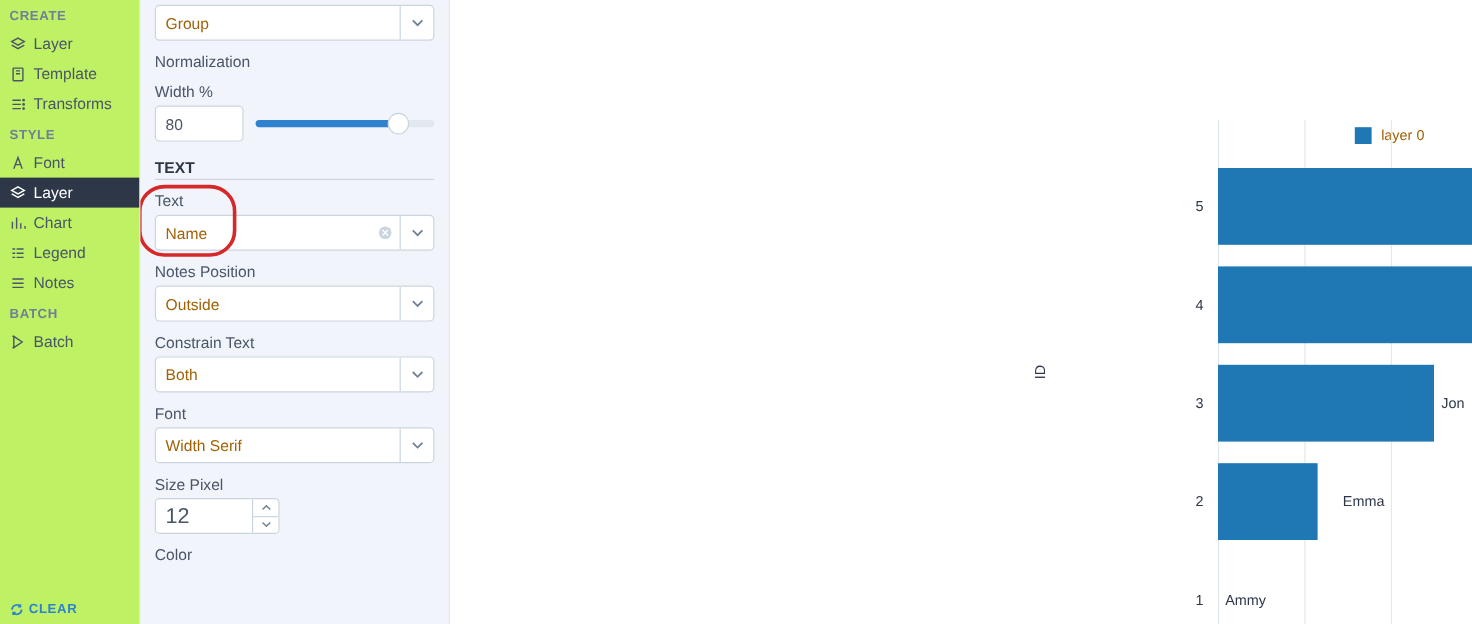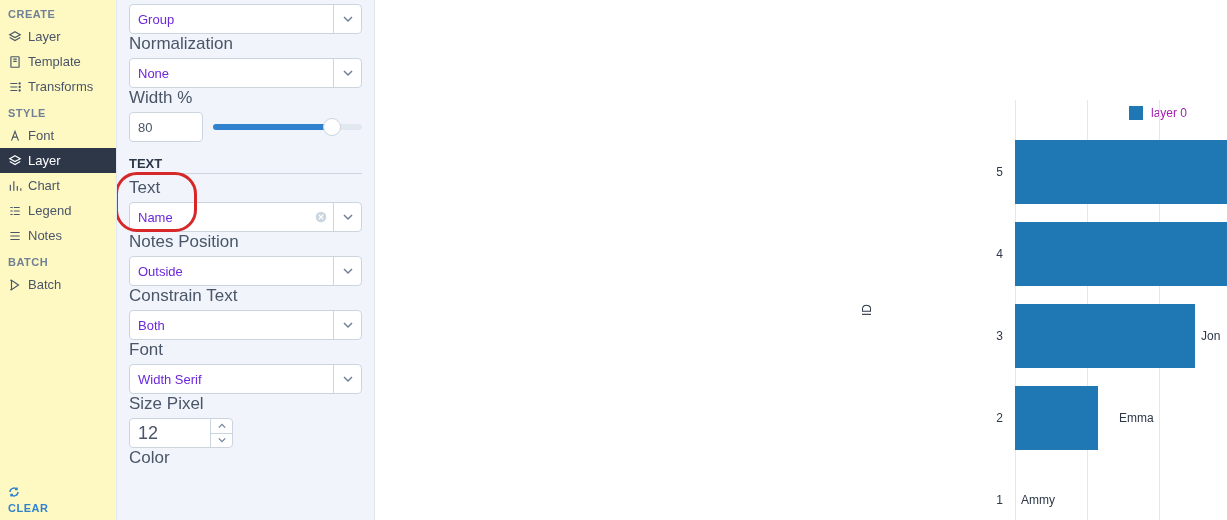--- a/index.html
+++ b/index.html
@@ -15,21 +15,21 @@
     overflow: hidden;
   }
   .app {
     display: flex;
     height: 520px;
     width: 1227px;
   }
   
   .sidebar {
     width: 117px;
-    background: #fef9c3;
+    background: #bef264;
     border-right: 1px solid #e2e8f0;
     display: flex;
     flex-direction: column;
   }
   .sidebar .section-label {
     font-size: 11px;
     font-weight: 700;
     color: #718096;
     letter-spacing: .5px;
     padding: 8px 8px 4px 8px;
@@ -56,41 +56,41 @@
   }
   .side-item .icon svg { width: 14px; height: 14px; }
   .clear-row {
     margin-top: auto;
     padding: 6px 8px;
     color: #3182ce;
     font-weight: 700;
     font-size: 11px;
     letter-spacing: .5px;
     display: flex;
-    align-items: flex-start;
+    align-items: flex-end;
     gap: 4px;
     cursor: pointer;
-    flex-direction: column;
   }
   .clear-row svg { width: 12px; height: 12px; }
 
   
   .panel {
     width: 258px;
     background: #f1f5fb;
     border-right: 1px solid #e2e8f0;
     overflow-y: auto;
     padding: 0 12px 20px 12px;
     position: relative;
   }
   .panel::-webkit-scrollbar { width: 6px; }
   .panel::-webkit-scrollbar-thumb { background: #3182ce; border-radius: 3px; }
   .panel-label {
-    font-size: 17px;
+    font-size: 13px;
     color: #4a5568;
+    margin-top: 10px;
     margin-bottom: 4px;
   }
   .panel-group-header {
     font-size: 13px;
     font-weight: 700;
     color: #2d3748;
     margin-top: 14px;
     border-bottom: 1px solid #cbd5e0;
     padding-bottom: 2px;
     margin-bottom: 4px;
@@ -104,21 +104,21 @@
     align-items: center;
     background: #fff;
     border: 1px solid #cbd5e0;
     border-radius: 4px;
     height: 30px;
   }
   .select .val {
     flex: 1;
     padding: 0 8px;
     font-size: 13px;
-    color: #6d28d9;
+    color: #a16207;
   }
   .select .clear-btn {
     width: 24px;
     text-align: center;
     color: #a0aec0;
     cursor: pointer;
     display: flex;
     align-items: center;
     justify-content: center;
   }
@@ -229,21 +229,21 @@
     background: #fff;
   }
   .legend {
     position: absolute;
     top: 106px;
     right: 40px;
     display: flex;
     align-items: flex-start;
     gap: 8px;
     font-size: 12px;
-    color: #a21caf;
+    color: #a16207;
   }
   .legend .swatch {
     width: 14px;
     height: 14px;
     background: #1f77b4;
   }
   .plot-wrap {
     position: absolute;
     left: 510px;
     top: 100px;
@@ -427,28 +427,20 @@
     <div class="select" style="margin-top:4px;">
       <div class="val">Group</div>
       <div class="caret-box">
         <svg viewBox="0 0 10 10">
             <path d="M1 3l4 4 4-4" fill="none" stroke="currentColor" stroke-width="1.5"></path>
           </svg>
       </div>
     </div>
 
     <div class="panel-label">Normalization</div>
-    <div class="select">
-      <div class="val">None</div>
-      <div class="caret-box">
-        <svg viewBox="0 0 10 10">
-            <path d="M1 3l4 4 4-4" fill="none" stroke="currentColor" stroke-width="1.5"></path>
-          </svg>
-      </div>
-    </div>
 
     <div class="panel-label">Width %</div>
     <div class="width-row">
       <div class="numbox">
         <span>80</span>
       </div>
       <div class="slider-wrap">
         <div class="slider-track"></div>
         <div class="slider-fill" id="slider-fill" style="width: 80%;"></div>
         <div class="slider-thumb" id="slider-thumb" style="left: 80%;"></div>

